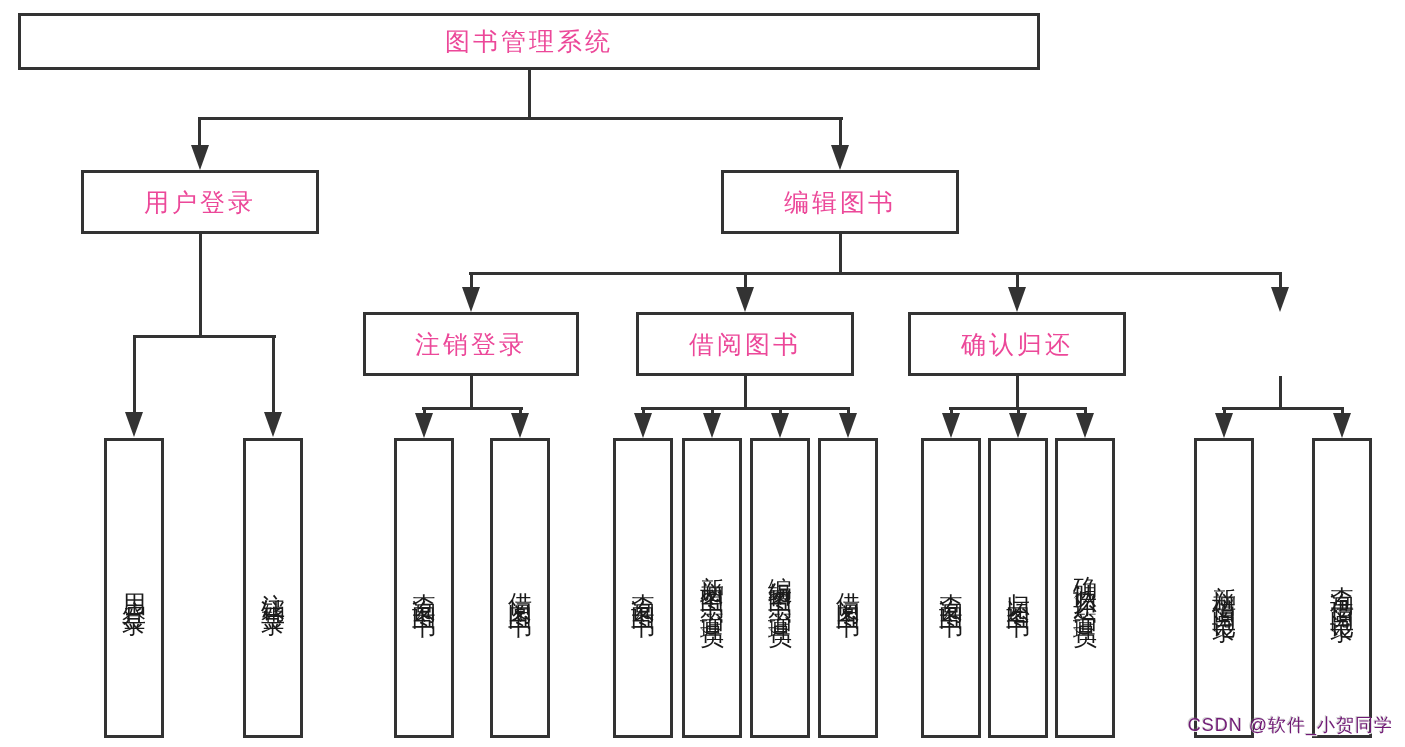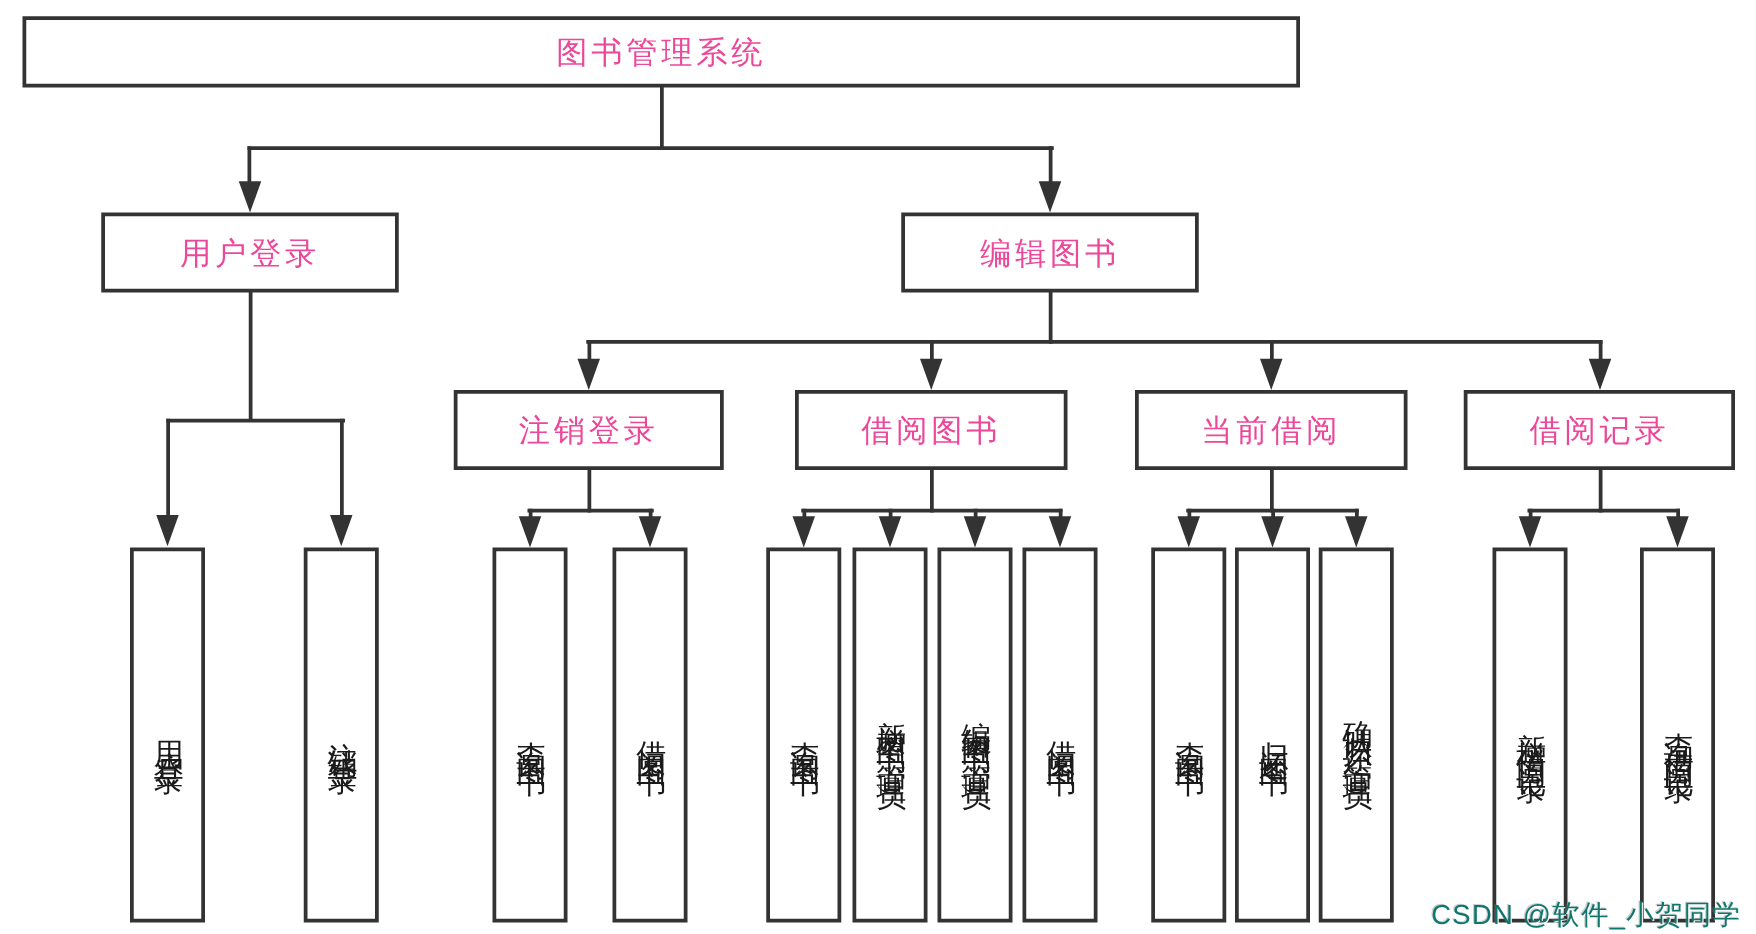--- a/index.html
+++ b/index.html
@@ -45,23 +45,23 @@
     position: absolute;
     width: 0;
     height: 0;
     border-left: 9px solid transparent;
     border-right: 9px solid transparent;
     border-top: 25px solid #333333;
   }
   #watermark {
     position: absolute;
     right: 12px;
-    bottom: 0;
-    font-size: 22px;
-    color: #0f766e;
+    bottom: 10px;
+    font-size: 18px;
+    color: #701a75;
     letter-spacing: 1px;
     text-shadow: 1px 1px 0 rgba(255,255,255,0.9), -1px -1px 0 rgba(120,120,120,0.35);
     z-index: 10;
     white-space: nowrap;
   }
 </style>
 </head>
 <body>
 
 <div id="stage">
@@ -102,24 +102,21 @@
   <div class="line" style="left:1279px; top:272px; width:3px; height:20px;"></div>
   <div class="arrow" style="left:1271px; top:287px;"></div>
 
   <div class="box" style="left:363px; top:312px; width:216px; height:64px;">
     <span class="hlabel">注销登录</span>
   </div>
   <div class="box" style="left:636px; top:312px; width:218px; height:64px;">
     <span class="hlabel">借阅图书</span>
   </div>
   <div class="box" style="left:908px; top:312px; width:218px; height:64px;">
-    <span class="hlabel">当前借阅</span>
-  </div>
-  <div class="box" style="left:1171px; top:312px; width:217px; height:64px;">
-    <span class="hlabel">借阅记录</span>
+    <span class="hlabel">确认归还</span>
   </div>
 
   <div class="line" style="left:470px; top:376px; width:3px; height:34px;"></div>
   <div class="line" style="left:422px; top:407px; width:101px; height:3px;"></div>
   <div class="line" style="left:423px; top:407px; width:3px; height:9px;"></div>
   <div class="arrow" style="left:415px; top:413px;"></div>
   <div class="line" style="left:519px; top:407px; width:3px; height:9px;"></div>
   <div class="arrow" style="left:511px; top:413px;"></div>
 
   <div class="line" style="left:744px; top:376px; width:3px; height:34px;"></div>

